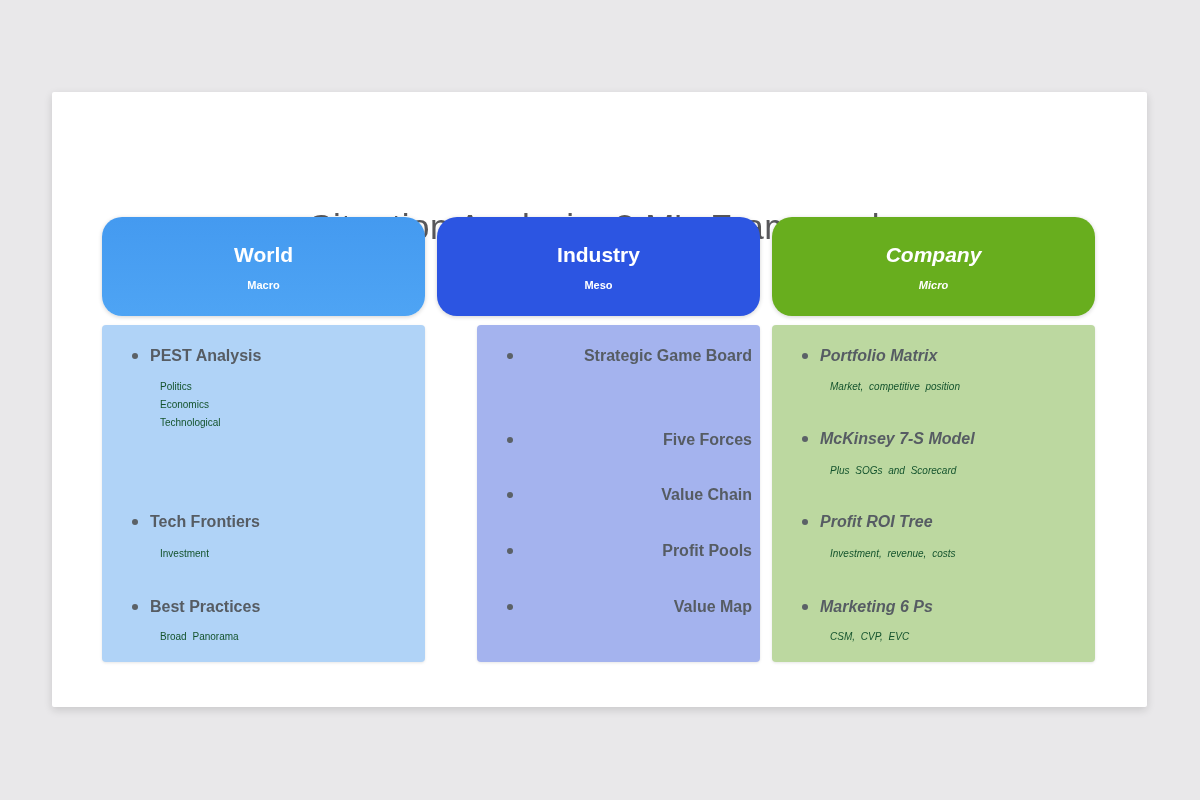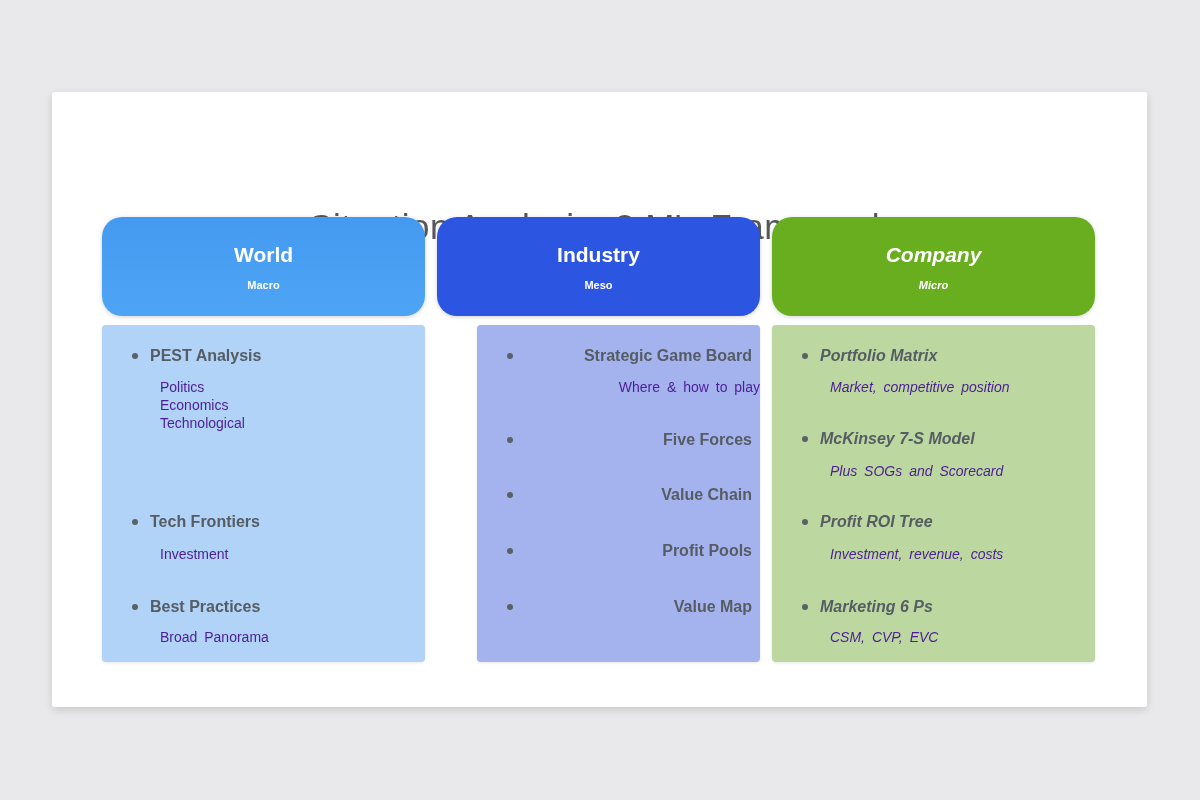--- a/index.html
+++ b/index.html
@@ -83,24 +83,24 @@
   }
   .bullet {
     position: absolute;
     left: -18px; top: 8px;
     width: 6px; height: 6px;
     border-radius: 50%;
     background: #5b6167;
   }
   .item-subs {
     position: absolute;
-    left: 58px; right: 0;
-    font-size: 14px;
+    left: 58px; right: 10px;
+    font-size: 10px;
     line-height: 18px;
-    color: #4c1d95;
+    color: #14532d;
     word-spacing: 3px;
   }
 </style>
 </head>
 <body>
 
 <div class="canvas">
   <div class="card">
     <div class="slide-title">Situation Analysis -3 M's Framework</div>
     <div class="slide-subtitle">Situation  Analysis</div>
@@ -143,23 +143,20 @@
   <div class="col col-2">
     <div class="col-header">
       <div class="h-title">Industry</div>
       <div class="h-sub">Meso</div>
     </div>
     <div class="col-body">
       <div class="item-title" style="top:20px">
         <span class="bullet"></span>
         <span>Strategic Game Board</span>
       </div>
-      <div class="item-subs" style="top:53px">
-        <div>Where &amp; how to play</div>
-      </div>
 
       <div class="item-title" style="top:104px">
         <span class="bullet"></span>
         <span>Five Forces</span>
       </div>
 
       <div class="item-title" style="top:159px">
         <span class="bullet"></span>
         <span>Value Chain</span>
       </div>

